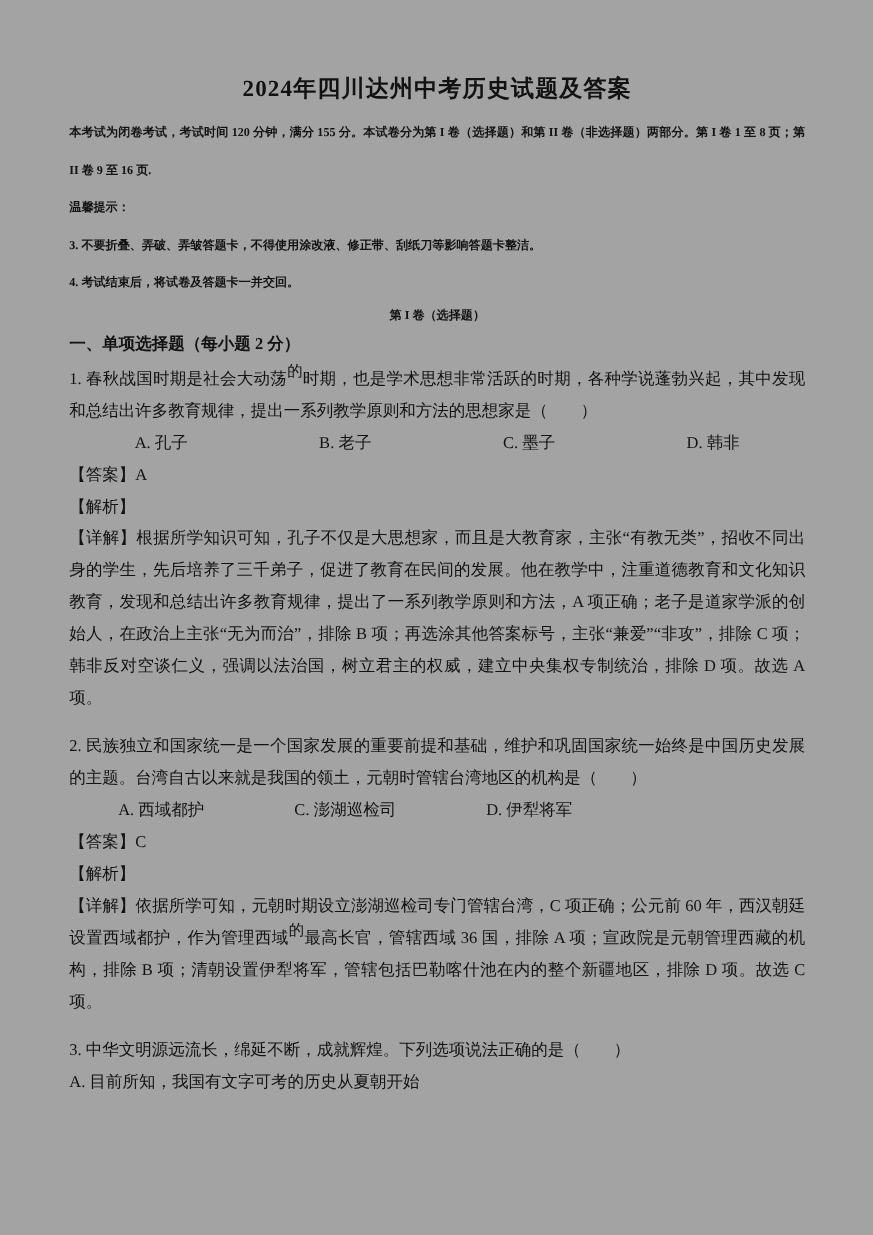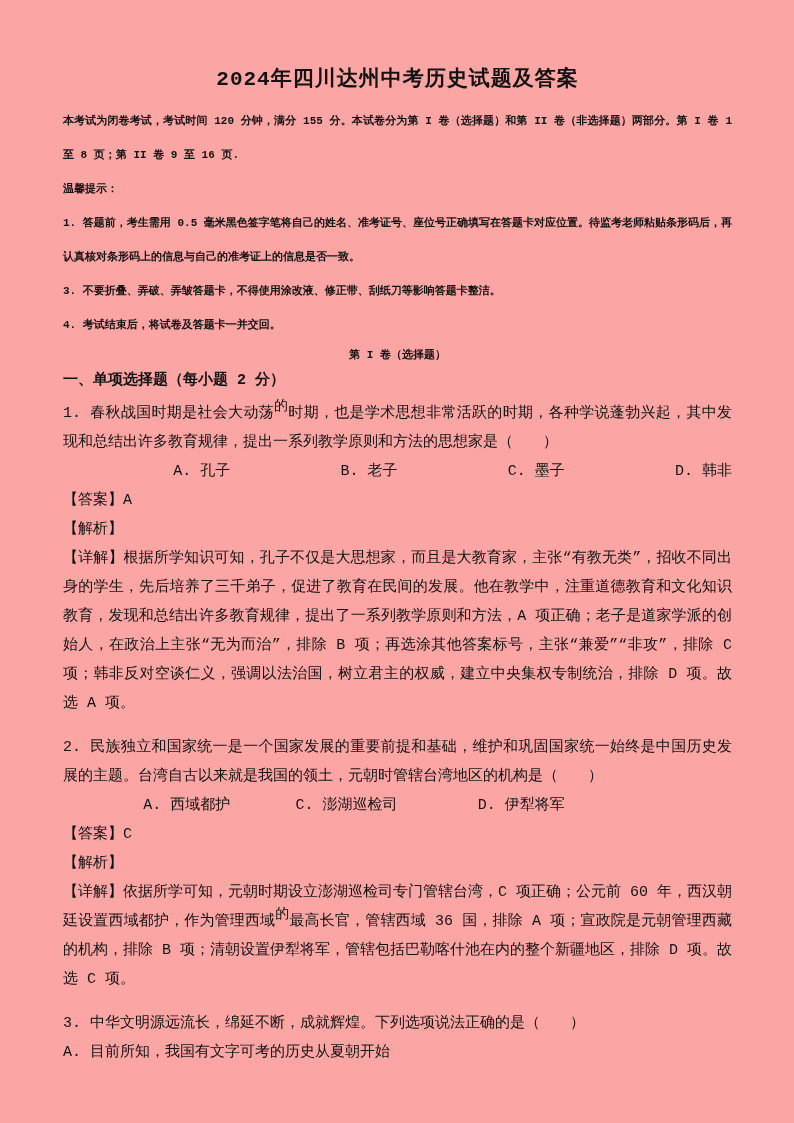--- a/index.html
+++ b/index.html
@@ -2,23 +2,23 @@
 <html><head>
 <meta charset="utf-8">
 <style>
   * { margin: 0; padding: 0; box-sizing: border-box; }
   html, body { background: #ffffff; }
   .page {
     position: relative;
     width: 794px;
     height: 1123px;
     margin: 0 auto;
-    background: #fca5a5;
+    background: #a3a3a3;
     color: #121212;
-    font-family: Liberation Mono, monospace;
+    font-family: Liberation Serif, serif;
     padding: 66px 62px 0 63px;
     overflow: hidden;
   }
   .doc-title {
     font-size: 21px;
     font-weight: 700;
     text-align: center;
     line-height: 28px;
     letter-spacing: 1px;
     margin-bottom: 10px;
@@ -49,38 +49,37 @@
     line-height: 29px;
     text-align: justify;
   }
   .options {
     display: grid;
     grid-template-columns: 25% 25% 25% 25%;
     line-height: 29px;
     font-size: 15px;
     font-weight: 400;
   }
-  .options span { text-align: right; white-space: nowrap; }
+  .options span { text-align: center; white-space: nowrap; }
   .sup {
     position: relative;
     top: -7px;
     font-size: 14px;
   }
 </style>
 </head>
 <body>
 
 <div class="page">
 
   <h1 class="doc-title">2024年四川达州中考历史试题及答案</h1>
 
   <div class="intro">
     <p>本考试为闭卷考试，考试时间 120 分钟，满分 155 分。本试卷分为第 I 卷（选择题）和第 II 卷（非选择题）两部分。第 I 卷 1 至 8 页；第 II 卷 9 至 16 页.</p>
     <p>温馨提示：</p>
-    <p>1. 答题前，考生需用 0.5 毫米黑色签字笔将自己的姓名、准考证号、座位号正确填写在答题卡对应位置。待监考老师粘贴条形码后，再认真核对条形码上的信息与自己的准考证上的信息是否一致。</p>
     <p>3. 不要折叠、弄破、弄皱答题卡，不得使用涂改液、修正带、刮纸刀等影响答题卡整洁。</p>
     <p>4. 考试结束后，将试卷及答题卡一并交回。</p>
   </div>
 
   <h2 class="section-heading">第 I 卷（选择题）</h2>
   <h3 class="subsection-heading">一、单项选择题（每小题 2 分）</h3>
 
   <div class="qblock">
     <p><span>1. 春秋战国时期是社会大动荡</span><span class="sup">的</span><span>时期，也是学术思想非常活跃的时期，各种学说蓬勃兴起，其中发现和总结出许多教育规律，提出一系列教学原则和方法的思想家是（　　）</span></p>
     <div class="options">

